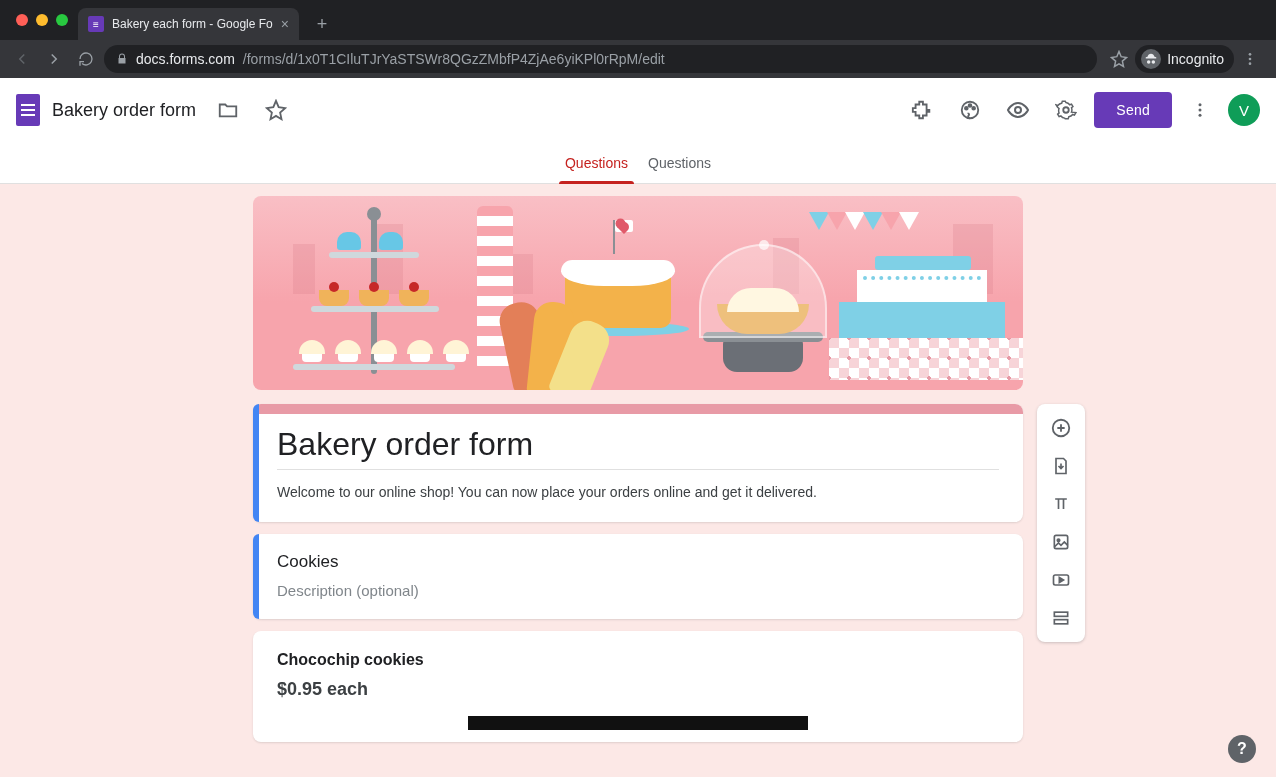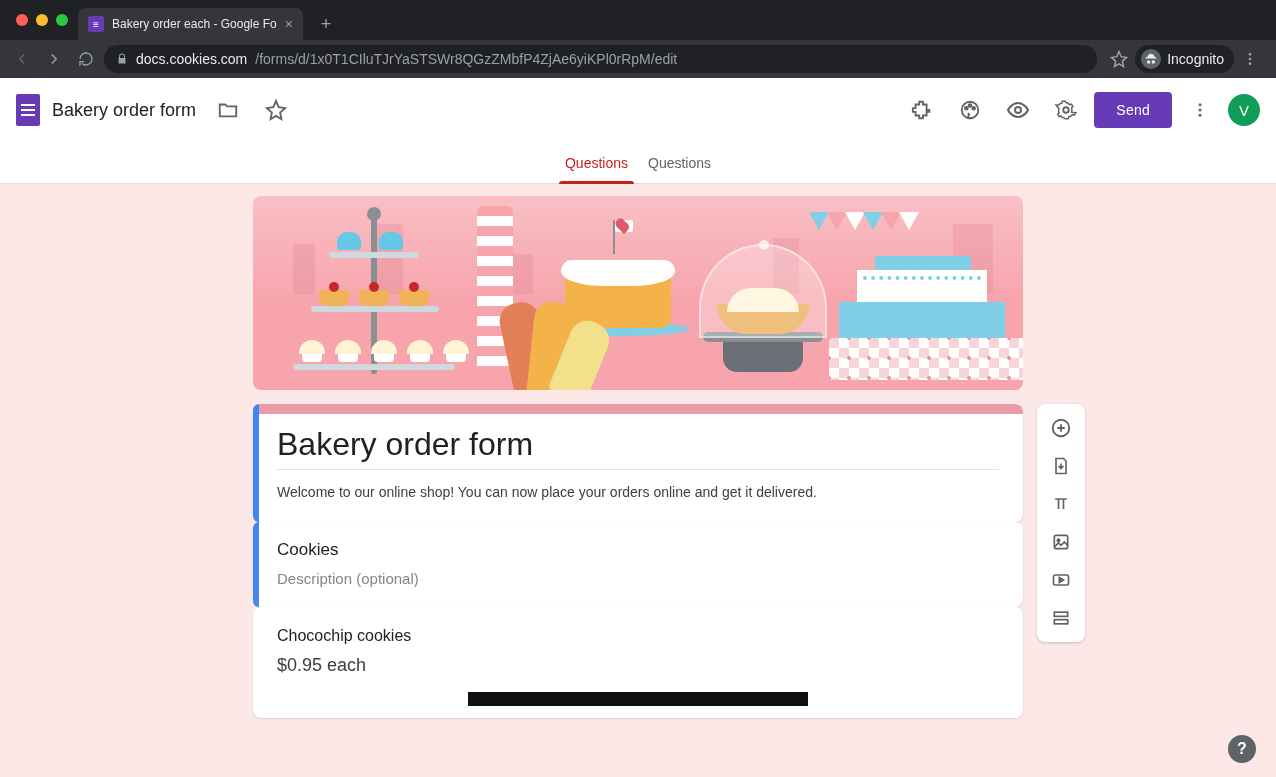--- a/index.html
+++ b/index.html
@@ -169,41 +169,41 @@
   .box3{position:absolute;bottom:110px;left:36px;width:96px;height:14px;background:#7fd0e6;border-radius:3px;}
   .quilt{position:absolute;bottom:0;left:-10px;right:-20px;height:42px;
     background:
       linear-gradient(45deg,#fff 25%,transparent 25%,transparent 75%,#fff 75%) 0 0/20px 20px,
       linear-gradient(45deg,#fff 25%,transparent 25%,transparent 75%,#fff 75%) 10px 10px/20px 20px,
       #f7d4d8;}
   .quilt::before{content:"";position:absolute;inset:0;background:radial-gradient(#e89aa6 2px,transparent 2px) 10px 10px/20px 20px;}
 
   
   .card {
-    background:#fff;border-radius:8px;position:relative;
+    background:#fff;border-radius:8px;margin-top:12px;position:relative;
     box-shadow:0 1px 2px rgba(60,64,67,.15);
   }
   .title-card { margin-top:14px; }
   .title-card::before{
     content:"";position:absolute;top:0;left:0;right:0;height:10px;
     background:#e89aa6;border-radius:8px 8px 0 0;
   }
   .active-stripe::after{
     content:"";position:absolute;top:0;bottom:0;left:0;width:6px;
     background:#4285f4;border-radius:8px 0 0 8px;
   }
   .title-card .inner{padding:22px 24px 22px 24px;margin-top:10px;}
   .form-title{font-size:32px;color:#202124;font-weight:400;border-bottom:1px solid #e0e0e0;padding-bottom:6px;}
   .form-desc{font-size:14px;color:#3c4043;margin-top:14px;}
 
   .section-card .inner{padding:18px 24px 20px;}
   .section-title{font-size:17px;color:#202124;}
   .section-desc{font-size:15px;color:#80868b;margin-top:10px;}
 
-  .q-card .inner{padding:20px 24px 12px;}
+  .q-card .inner{padding:20px 24px 12px;font-weight:bold;}
   .q-title{font-size:16px;color:#202124;}
   .q-sub{font-size:18px;color:#3c4043;margin-top:10px;}
   .q-img{margin:16px auto 0;width:340px;height:14px;background:#111;}
 
   
   .side-toolbar{
     position:absolute; width:48px; background:#fff;border-radius:8px;
     box-shadow:0 1px 3px rgba(60,64,67,.25);padding:6px 0;
     display:flex;flex-direction:column;align-items:center;gap:2px;
     left:calc(50% + 770px/2 + 14px); top:220px;
@@ -223,21 +223,21 @@
 <body>
 
 <div class="chrome-tabs">
   <div class="traffic">
     <span class="red"></span>
     <span class="yellow"></span>
     <span class="green"></span>
   </div>
   <div class="tab">
     <span class="favicon">≡</span>
-    <span class="title">Bakery order each - Google Fo</span>
+    <span class="title">Bakery each form - Google Fo</span>
     <span class="close">×</span>
   </div>
   <div class="newtab">+</div>
 </div>
 
 <div class="omnibox-row">
   <div class="nav-btn disabled">
     <svg width="18" height="18" viewBox="0 0 24 24" fill="none" stroke="currentColor" stroke-width="2">
         <path d="M15 18l-6-6 6-6"></path>
       </svg>
@@ -252,21 +252,21 @@
         <path d="M3 12a9 9 0 1 1 3 6.7"></path>
         <path d="M3 22v-6h6"></path>
       </svg>
   </div>
   <div class="omnibox">
     <span class="lock">
       <svg width="12" height="12" viewBox="0 0 24 24" fill="currentColor">
           <path d="M6 10V7a6 6 0 1 1 12 0v3h1v11H5V10h1zm2 0h8V7a4 4 0 0 0-8 0v3z"></path>
         </svg>
     </span>
-    <span class="urlhost">docs.cookies.com</span>
+    <span class="urlhost">docs.forms.com</span>
       <span>/forms/d/1x0T1CIluTJrYaSTSWr8QGzZMbfP4ZjAe6yiKPl0rRpM/edit</span>
   </div>
   <div class="right-icons">
     <div class="nav-btn">
       <svg width="18" height="18" viewBox="0 0 24 24" fill="none" stroke="currentColor" stroke-width="2">
           <path d="M12 2l2.9 6.9L22 10l-5.5 4.8L18 22l-6-3.6L6 22l1.5-7.2L2 10l7.1-1.1z"></path>
         </svg>
     </div>
     <div class="incognito">
       <span class="hat">

